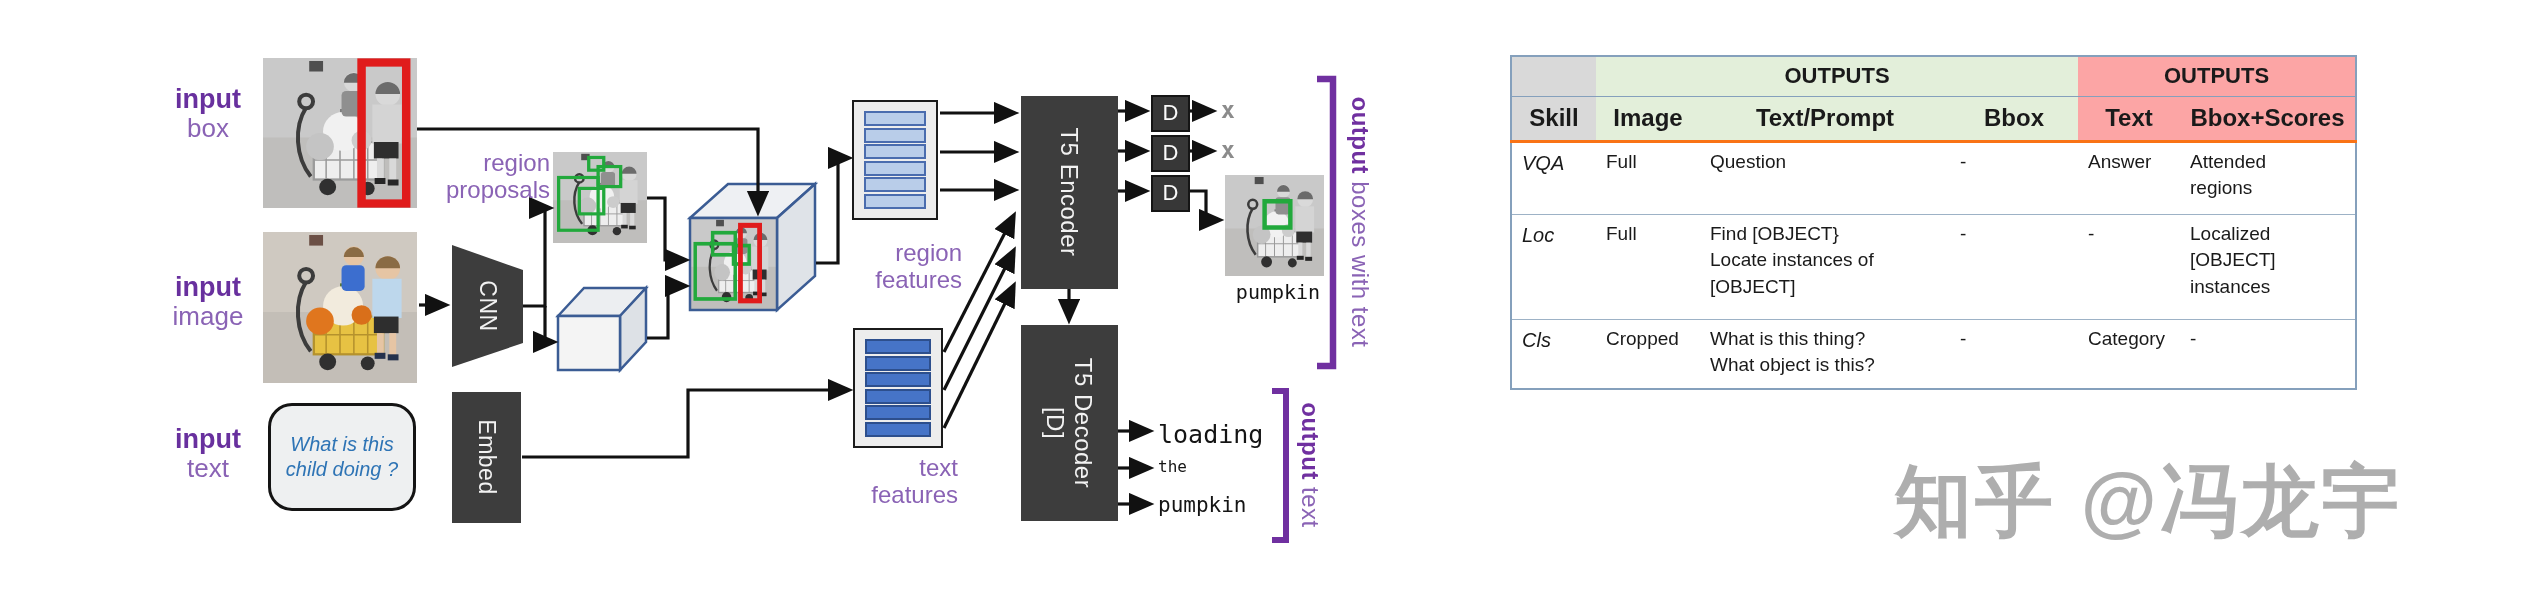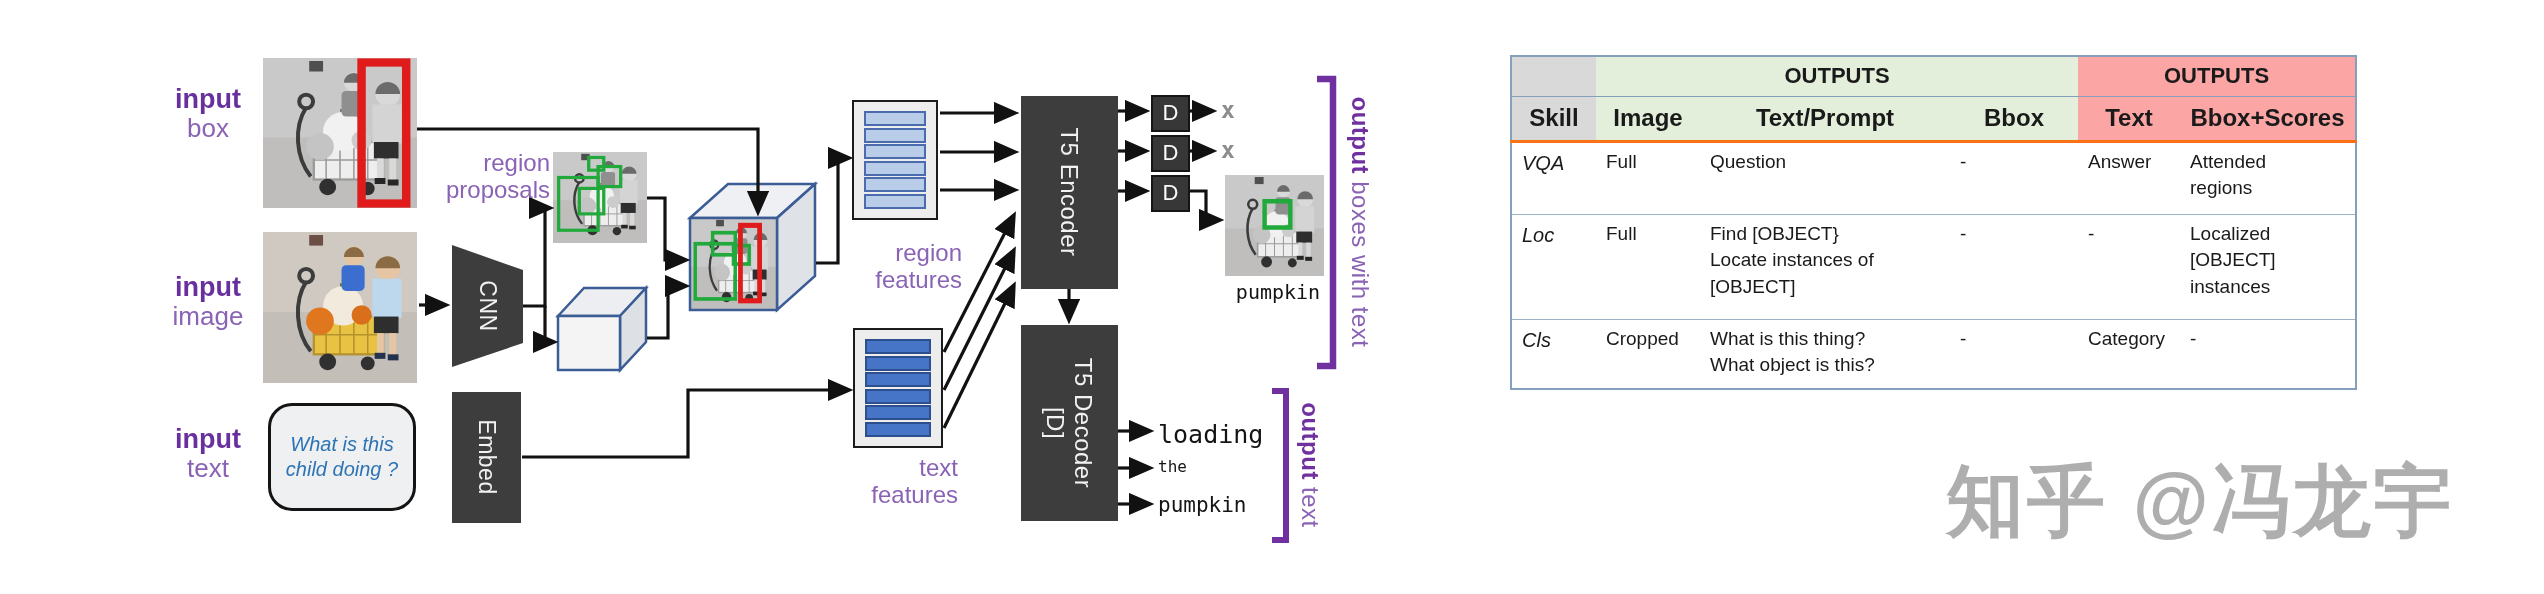--- a/index.html
+++ b/index.html
@@ -36,21 +36,21 @@
   .skilltable th,.skilltable td{padding:6px 8px 0 10px;vertical-align:top;overflow:hidden;}
   .skilltable thead th{text-align:center;vertical-align:middle;padding:2px 4px;}
   .grp th{font-weight:bold;font-size:22px;border-bottom:1px solid #85a0bc;}
   .cols th{font-weight:bold;font-size:24px;border-bottom:3px solid #f97316;}
   .cell-gray{background:#d9d9d9;}
   .cell-green{background:#e3efda;}
   .cell-blue{background:#fca5a5;}
   .skilltable tbody tr + tr td{border-top:1.5px solid #9db2c6;}
   .skilltable td{white-space:pre-line;line-height:1.4;}
   td.skill{font-style:italic;font-size:20px;}
-  .watermark{position:absolute;left:1946px;top:450px;font-size:78px;font-weight:bold;color:#8f8f8f;
+  .watermark{position:absolute;left:1894px;top:450px;font-size:78px;font-weight:bold;color:#8f8f8f;
              opacity:0.72;letter-spacing:3px;white-space:nowrap;z-index:5;}
 </style>
 </head>
 <body>
 
 <div class="canvas">
 
   <svg class="layer" width="2544" height="594" viewBox="0 0 2544 594">
     <defs>
       <marker id="ah" markerWidth="10" markerHeight="9" refX="6" refY="3.5" orient="auto">

